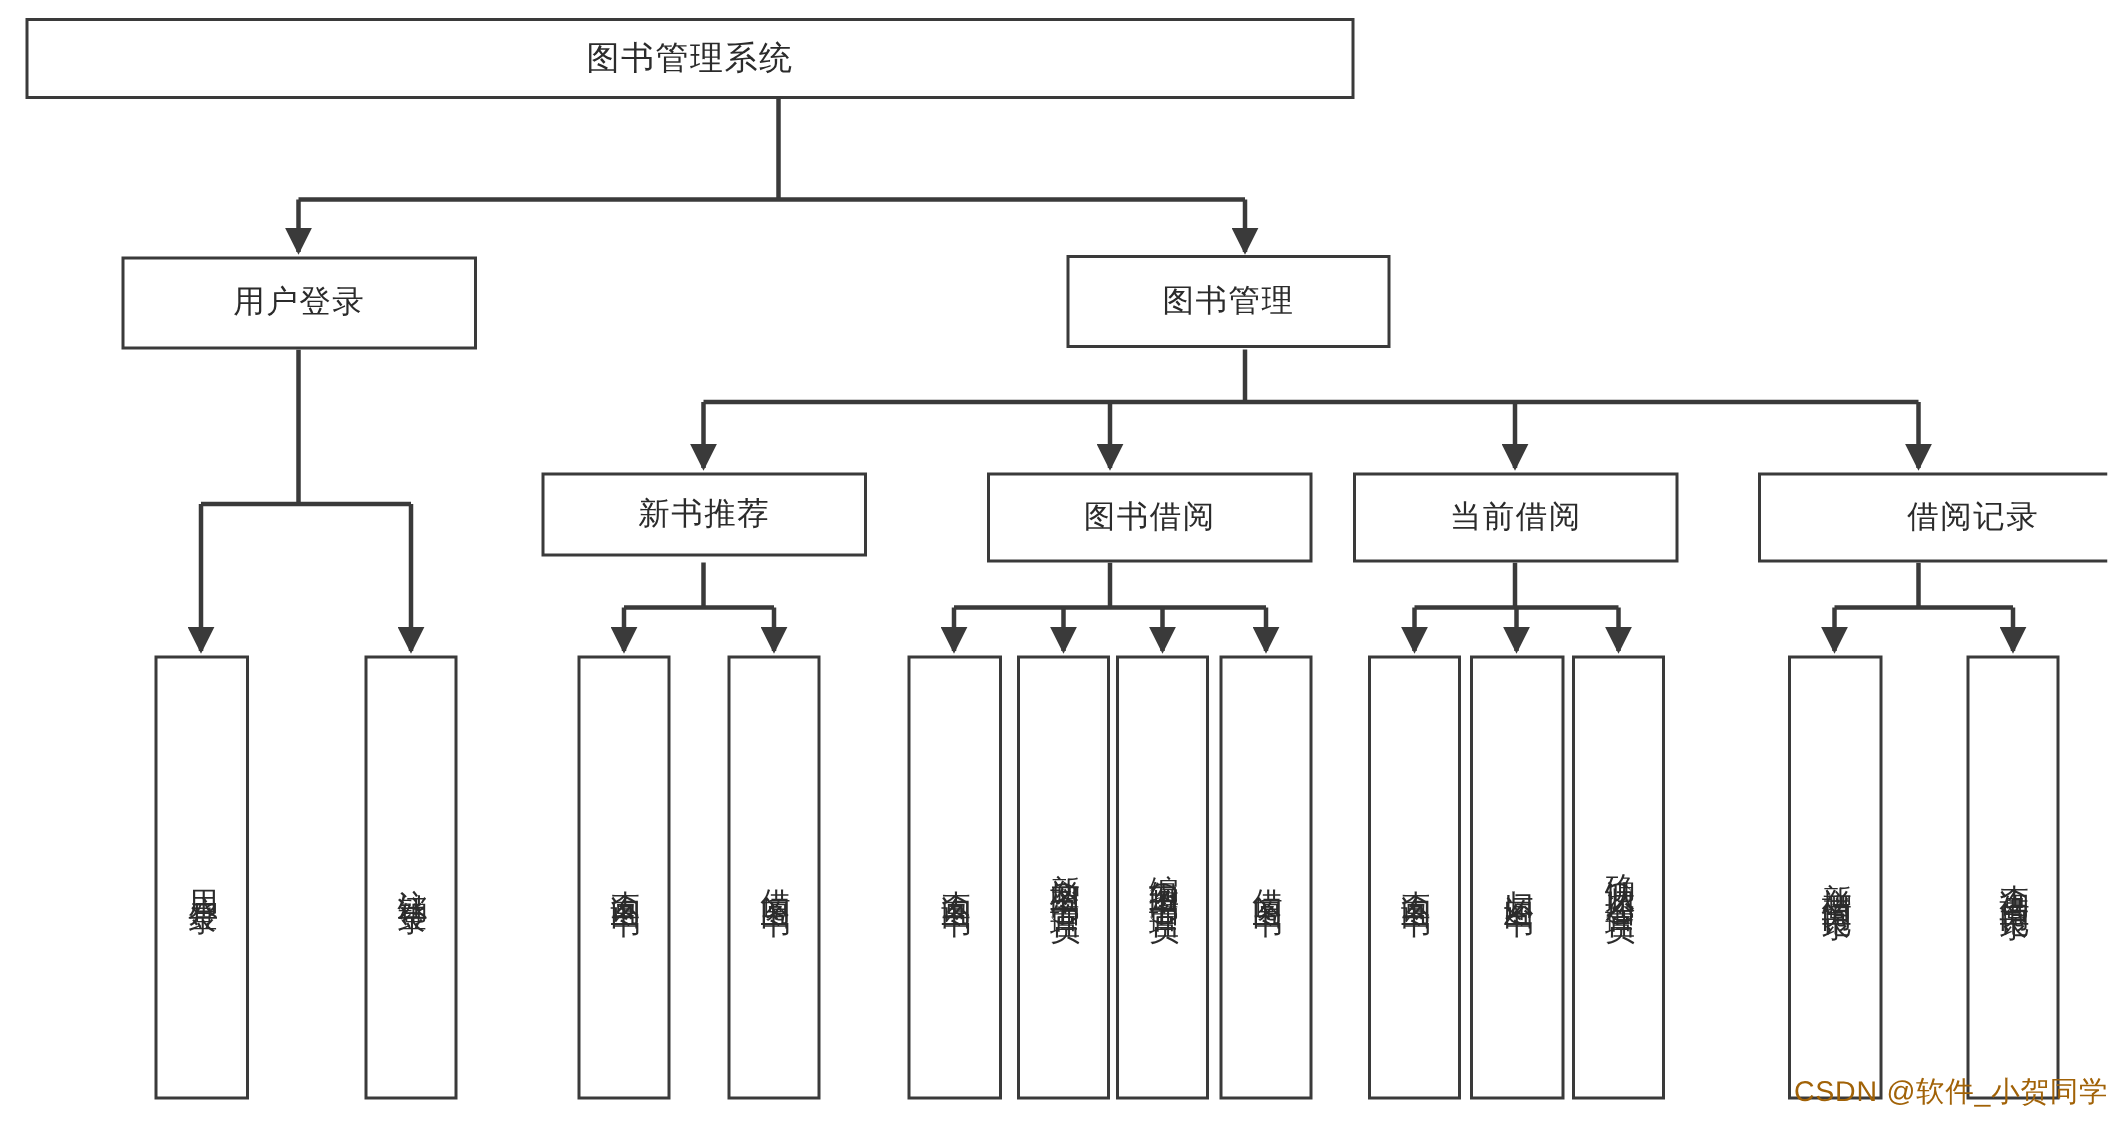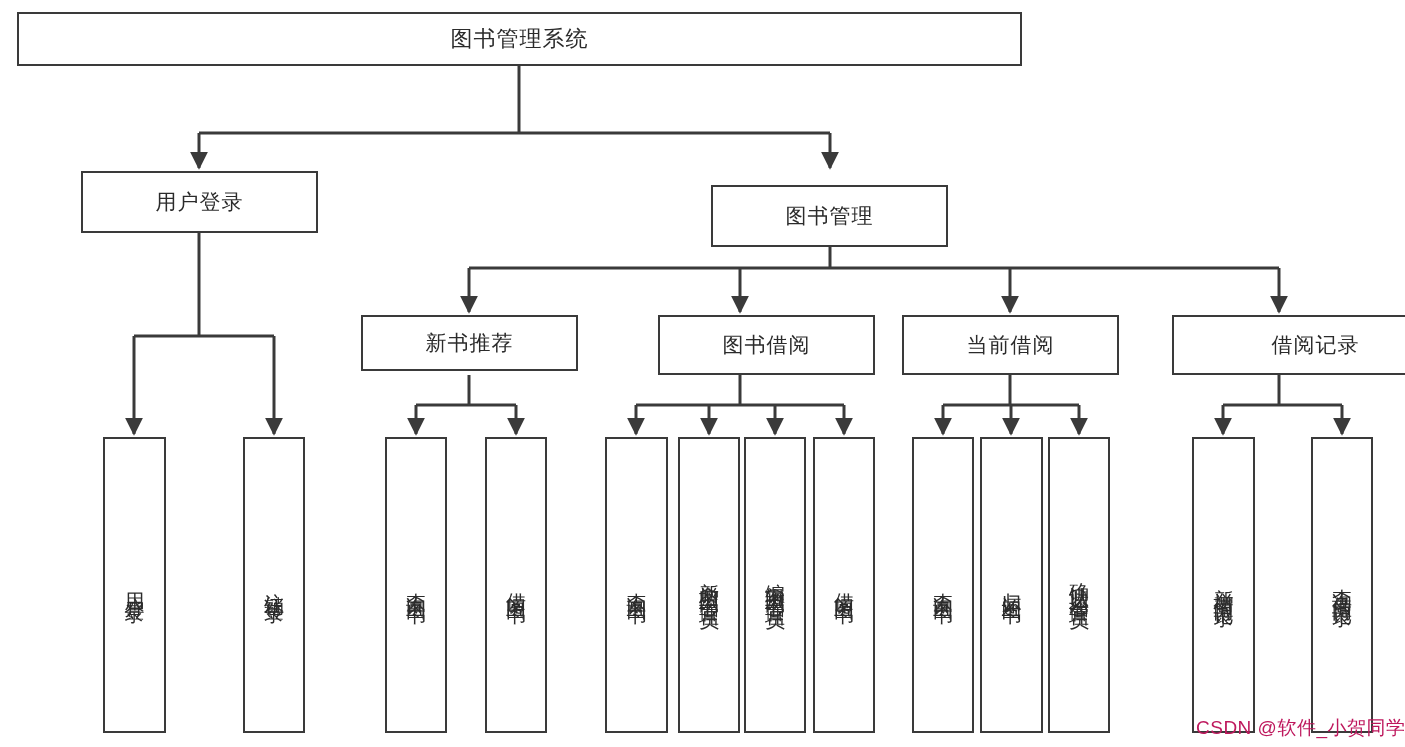--- a/index.html
+++ b/index.html
@@ -49,21 +49,21 @@
     letter-spacing: 4px;
     line-height: 1.25;
     padding: 4px 0;
   }
   .node.root {
     font-size: 22px;
   }
   .watermark {
     position: absolute;
     font-size: 19px;
-    color: #be185d;
+    color: #a16207;
     white-space: nowrap;
     z-index: 3;
     letter-spacing: 0.5px;
   }
 </style>
 </head>
 <body>
 
 <div id="canvas">
 
@@ -122,25 +122,25 @@
     </g>
 
     <g stroke="#3a3a3a" stroke-width="3" fill="none">
       <path d="M 1279 375 L 1279 405"></path>
       <path d="M 1223 405 L 1342 405"></path>
       <path d="M 1223 405 L 1223 434" marker-end="url(#arrow)"></path>
       <path d="M 1342 405 L 1342 434" marker-end="url(#arrow)"></path>
     </g>
   </svg>
 
-  <div class="node horiz root" style="left: 17px; top: 12px; width: 1005px; height: 54px;">图书管理系统</div>
+  <div class="node horiz root" style="left: 17px; top: 12px; width: 886px; height: 54px;">图书管理系统</div>
 
   <div class="node horiz" style="left: 81px; top: 171px; width: 237px; height: 62px;">用户登录</div>
 
-  <div class="node horiz" style="left: 711px; top: 185px; width: 237px; height: 62px;">图书管理</div>
+  <div class="node horiz" style="left: 711px; top: 170px; width: 216px; height: 62px;">图书管理</div>
 
   <div class="node horiz" style="left: 361px; top: 315px; width: 217px; height: 56px;">新书推荐</div>
 
   <div class="node horiz" style="left: 658px; top: 315px; width: 217px; height: 60px;">图书借阅</div>
 
   <div class="node horiz" style="left: 902px; top: 315px; width: 217px; height: 60px;">当前借阅</div>
 
   <div class="node horiz" style="left: 1172px; top: 315px; width: 257px; height: 60px; padding-left: 30px;">借阅记录</div>
 
   <div class="node vert" style="left: 103px; top: 437px; width: 63px; height: 296px;">用户登录</div>

